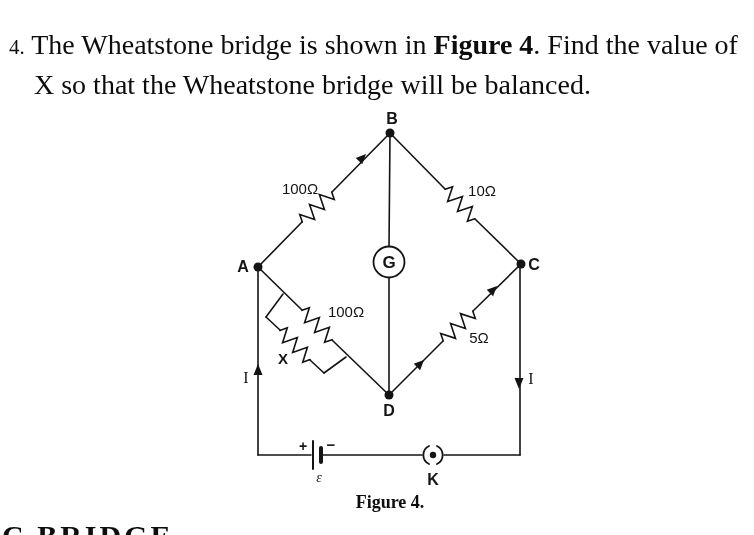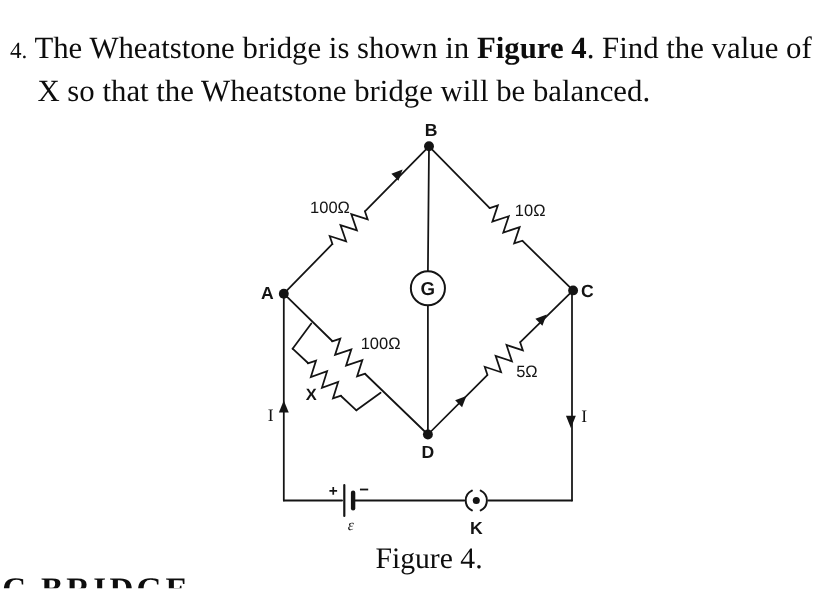--- a/index.html
+++ b/index.html
@@ -23,22 +23,22 @@
     color:#0d0d0d;
   }
   .problem .pnum{font-size:21px;}
   .problem .bold{font-weight:bold;}
   .circuit-svg{position:absolute;left:0;top:0;}
   .fig-caption{
     position:absolute;
     left:280px;top:492px;
     width:220px;
     text-align:center;
-    font-weight:normal;
-    font-size:27px;
+    font-weight:bold;
+    font-size:18px;
     font-family:"Liberation Serif", serif;
   }
   .cutoff-text{
     position:absolute;
     left:2px;top:519px;
     font-weight:bold;
     font-size:30px;
     letter-spacing:3px;
     font-family:"Liberation Serif", serif;
     white-space:nowrap;

